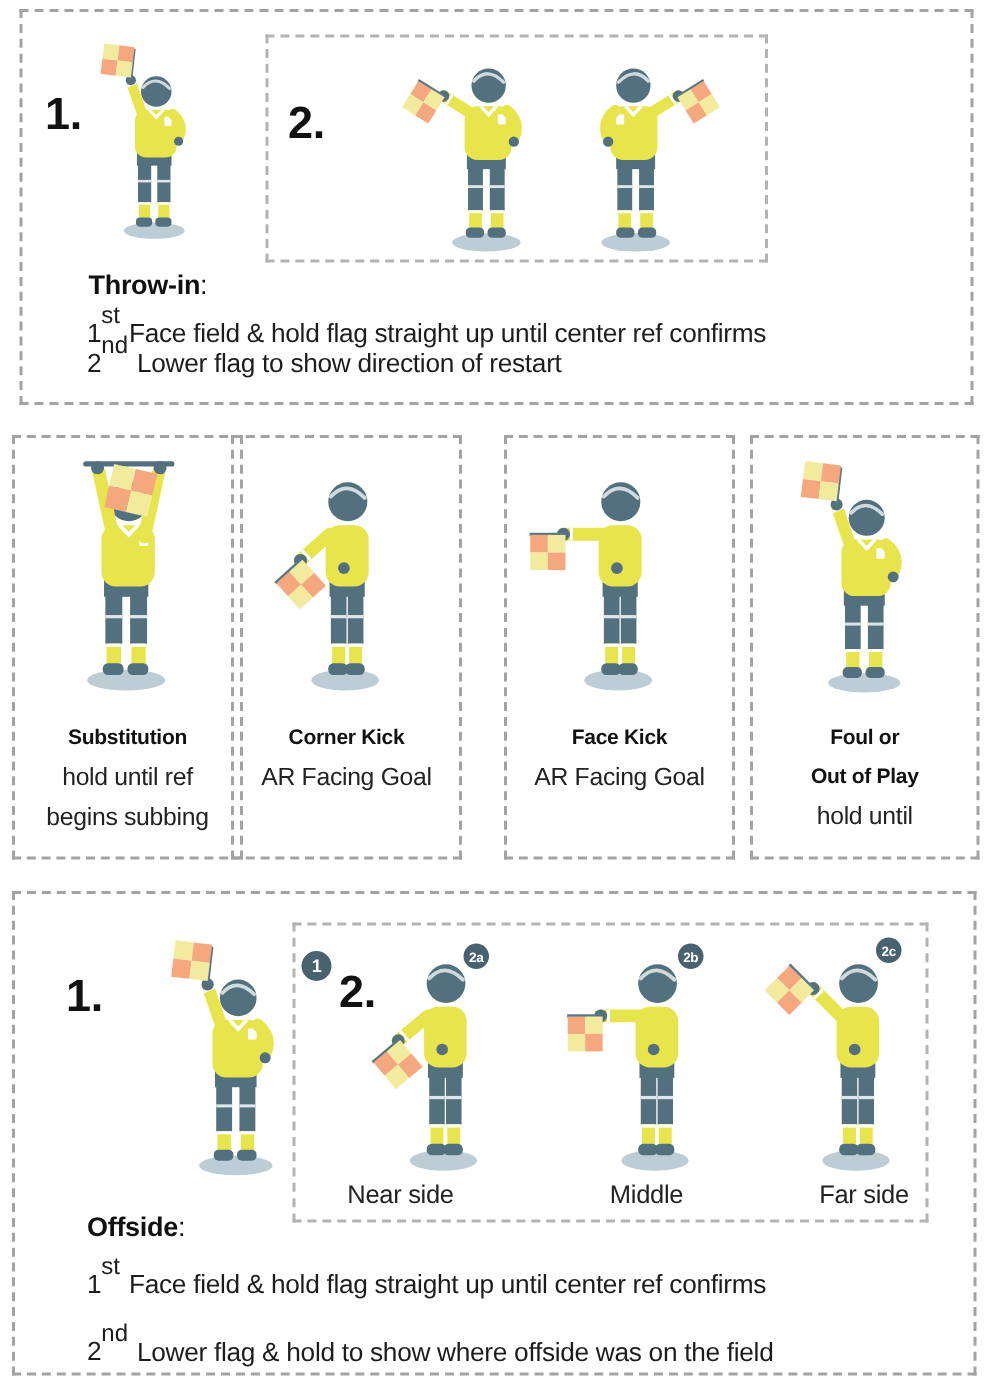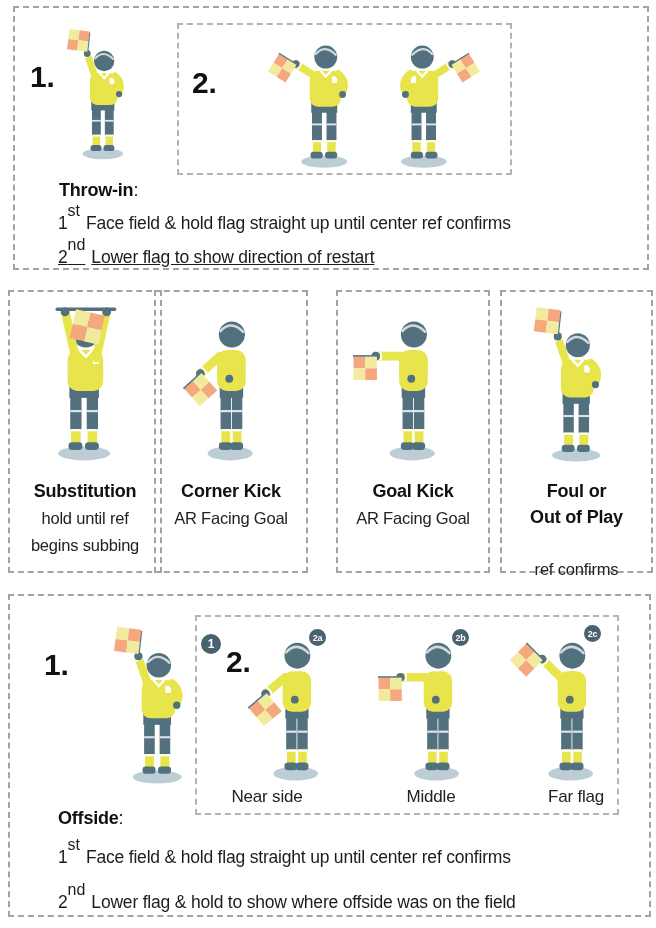--- a/index.html
+++ b/index.html
@@ -9,21 +9,21 @@
   .inner-box{position:absolute;border:2px dashed #b3b3b3;box-sizing:border-box;}
   .bignum{position:absolute;font-size:30px;font-weight:bold;color:#111;}
   .heading{position:absolute;font-size:18px;color:#111;}
   .heading .hword{font-weight:bold;}
   .heading .hcolon{font-weight:400;}
   .instr{position:absolute;font-size:17.5px;color:#1c1c1c;white-space:nowrap;}
   .instr .ord{font-size:16px;position:relative;top:-6px;letter-spacing:0;}
   .instr .steptext{margin-left:6px;}
   .figure{position:absolute;}
   .figure svg{display:block;width:100%;height:100%;}
-  .sig-title{position:absolute;width:100%;text-align:center;font-size:18px;font-weight:bold;color:#111;line-height:26px;}
+  .sig-title{position:absolute;width:100%;text-align:center;font-size:14px;font-weight:bold;color:#111;line-height:26px;}
   .sig-caption{position:absolute;width:100%;text-align:center;font-size:16.5px;color:#222;line-height:26px;}
   .badge{position:absolute;background:#48626f;color:#fff;border-radius:50%;display:flex;align-items:center;justify-content:center;font-weight:bold;border:2px solid #fff;box-sizing:content-box;z-index:5;}
   .badge.small{width:17px;height:17px;font-size:9px;}
   .badge.big{width:20px;height:20px;font-size:12px;}
   .poslabel{position:absolute;width:120px;text-align:center;font-size:17px;color:#222;}
 </style>
 </head>
 <body>
 
 <div class="page">
@@ -136,21 +136,21 @@
           </svg>
         </div>
     </div>
 
     <div class="heading" style="left:44px;top:172px;">
       <span class="hword">Throw-in</span><span class="hcolon">:</span>
     </div>
     <div class="instr" style="left:43px;top:200px;">
       <span class="stepnum">1</span><sup class="ord">st</sup><span class="steptext">Face field &amp; hold flag straight up until center ref confirms</span>
     </div>
-    <div class="instr" style="left:43px;top:234px;text-decoration:underline;">
+    <div class="instr" style="left:43px;top:220px;">
       <span class="stepnum">2</span><sup class="ord">nd</sup><span class="steptext">Lower flag to show direction of restart</span>
     </div>
   </section>
 
   <section class="box" style="left:8px;top:290px;width:154px;height:283px;">
     <div class="figure" style="left:50%;margin-left:-66px;top:-28px;width:132px;height:200px;">
         <svg xmlns="http://www.w3.org/2000/svg" viewBox="0 0 152 230" preserveAspectRatio="xMidYMid meet">
           <ellipse cx="75" cy="218" rx="30" ry="8" fill="#bccdd6"></ellipse>
           <rect x="58" y="138" width="34" height="16" fill="#53707e"></rect>
           <rect x="59" y="140" width="13" height="50" fill="#53707e"></rect>
@@ -247,21 +247,21 @@
           <circle cx="33.0" cy="106.0" r="5" fill="#53707e"></circle>
           <path d="M33.0 106.0 L7.0 106.0" stroke="#5a7886" stroke-width="2.5"></path>
           <g transform="translate(7.0,106.0) rotate(0)">
             <rect x="0.5" y="0.5" width="13.5" height="13.5" fill="#f5a87e"></rect>
             <rect x="14" y="0.5" width="13.5" height="13.5" fill="#f2eb9e"></rect>
             <rect x="0.5" y="14" width="13.5" height="13.5" fill="#f2eb9e"></rect>
             <rect x="14" y="14" width="13.5" height="13.5" fill="#f5a87e"></rect>
           </g>
         </svg>
       </div>
-    <div class="sig-title" style="top:186px;">Goal Kick</div>
+    <div class="sig-title" style="top:186px;">Face Kick</div>
     <div class="sig-caption" style="top:213px;">AR Facing Goal</div>
   </section>
 
   <section class="box" style="left:500px;top:290px;width:153px;height:283px;">
     <div class="figure" style="left:50%;margin-left:-61px;top:-12px;width:122px;height:185px;">
         <svg xmlns="http://www.w3.org/2000/svg" viewBox="0 0 152 230" preserveAspectRatio="xMidYMid meet">
           <ellipse cx="75" cy="218" rx="30" ry="8" fill="#bccdd6"></ellipse>
           <rect x="58" y="138" width="34" height="16" fill="#53707e"></rect>
           <rect x="59" y="140" width="13" height="50" fill="#53707e"></rect>
           <rect x="59" y="168" width="13" height="2.5" fill="#dde6ea"></rect>
@@ -287,21 +287,21 @@
           <g transform="translate(55.5,38.5) rotate(7)">
             <rect x="-30" y="-1" width="15" height="15" fill="#f2eb9e"></rect>
             <rect x="-15" y="-1" width="15" height="15" fill="#f5a87e"></rect>
             <rect x="-30" y="14" width="15" height="15" fill="#f5a87e"></rect>
             <rect x="-15" y="14" width="15" height="15" fill="#f2eb9e"></rect>
           </g>
         </svg>
       </div>
     <div class="sig-title" style="top:186px;">Foul or</div>
     <div class="sig-title" style="top:212px;">Out of Play</div>
-    <div class="sig-caption" style="top:264px;">ref confirms</div>
+    <div class="sig-caption" style="top:239px;">hold until</div>
   </section>
 
   <section class="box" style="left:8px;top:594px;width:643px;height:323px;">
     <div class="bignum" style="left:34px;top:52px;">1.</div>
 
     <div class="figure" style="left:86px;top:3px;width:124px;height:188px;">
         <svg xmlns="http://www.w3.org/2000/svg" viewBox="0 0 152 230" preserveAspectRatio="xMidYMid meet">
           <ellipse cx="75" cy="218" rx="30" ry="8" fill="#bccdd6"></ellipse>
           <rect x="58" y="138" width="34" height="16" fill="#53707e"></rect>
           <rect x="59" y="140" width="13" height="50" fill="#53707e"></rect>
@@ -432,21 +432,21 @@
               <rect x="14" y="0.5" width="13.5" height="13.5" fill="#f2eb9e"></rect>
               <rect x="0.5" y="14" width="13.5" height="13.5" fill="#f2eb9e"></rect>
               <rect x="14" y="14" width="13.5" height="13.5" fill="#f5a87e"></rect>
             </g>
           </svg>
         </div>
       <div class="badge small" style="left:385px;top:6px;">2c</div>
 
       <div class="poslabel" style="left:10px;top:170px;">Near side</div>
       <div class="poslabel" style="left:174px;top:170px;">Middle</div>
-      <div class="poslabel" style="left:319px;top:170px;">Far flag</div>
+      <div class="poslabel" style="left:319px;top:170px;">Far side</div>
     </div>
 
     <div class="heading" style="left:48px;top:212px;">
       <span class="hword">Offside</span><span class="hcolon">:</span>
     </div>
     <div class="instr" style="left:48px;top:246px;">
       <span class="stepnum">1</span><sup class="ord">st</sup><span class="steptext">Face field &amp; hold flag straight up until center ref confirms</span>
     </div>
     <div class="instr" style="left:48px;top:279px;margin-top:12px;">
       <span class="stepnum">2</span><sup class="ord">nd</sup><span class="steptext">Lower flag &amp; hold to show where offside was on the field</span>

